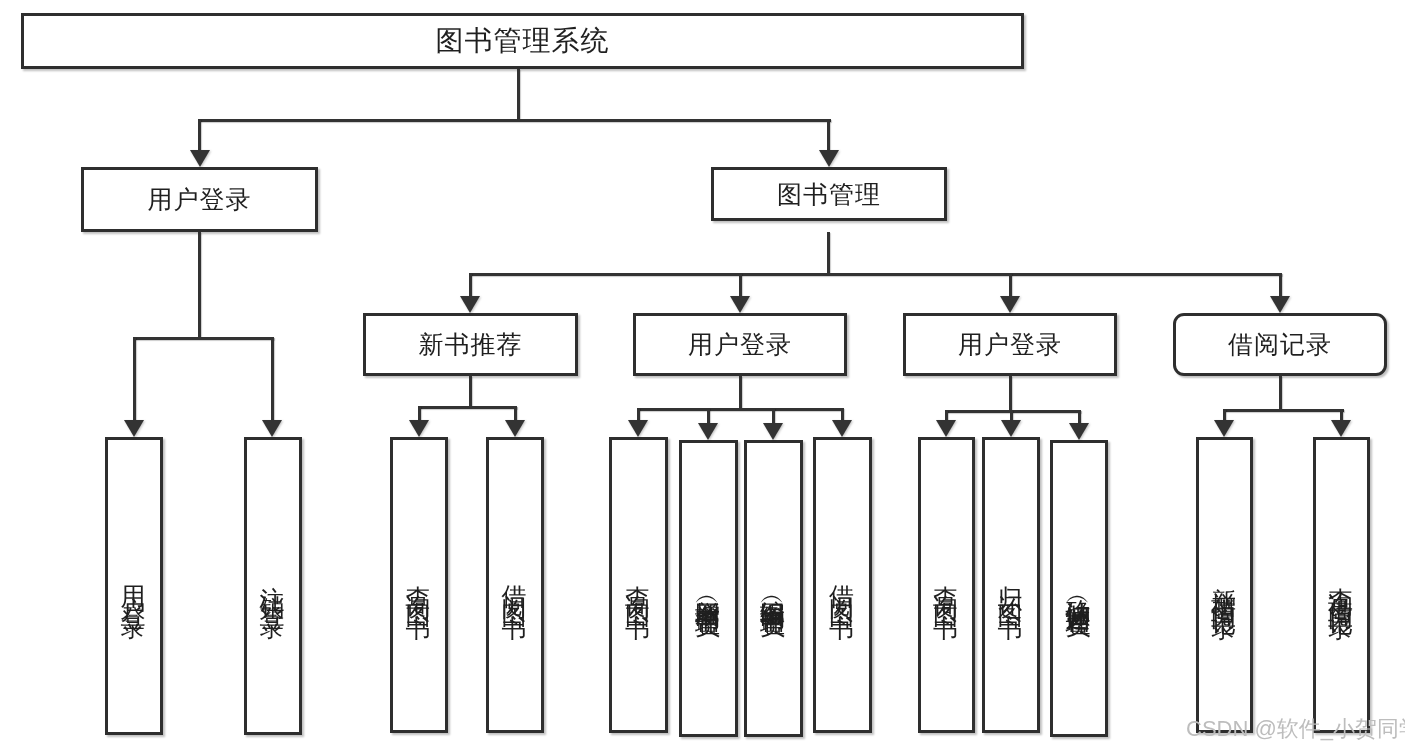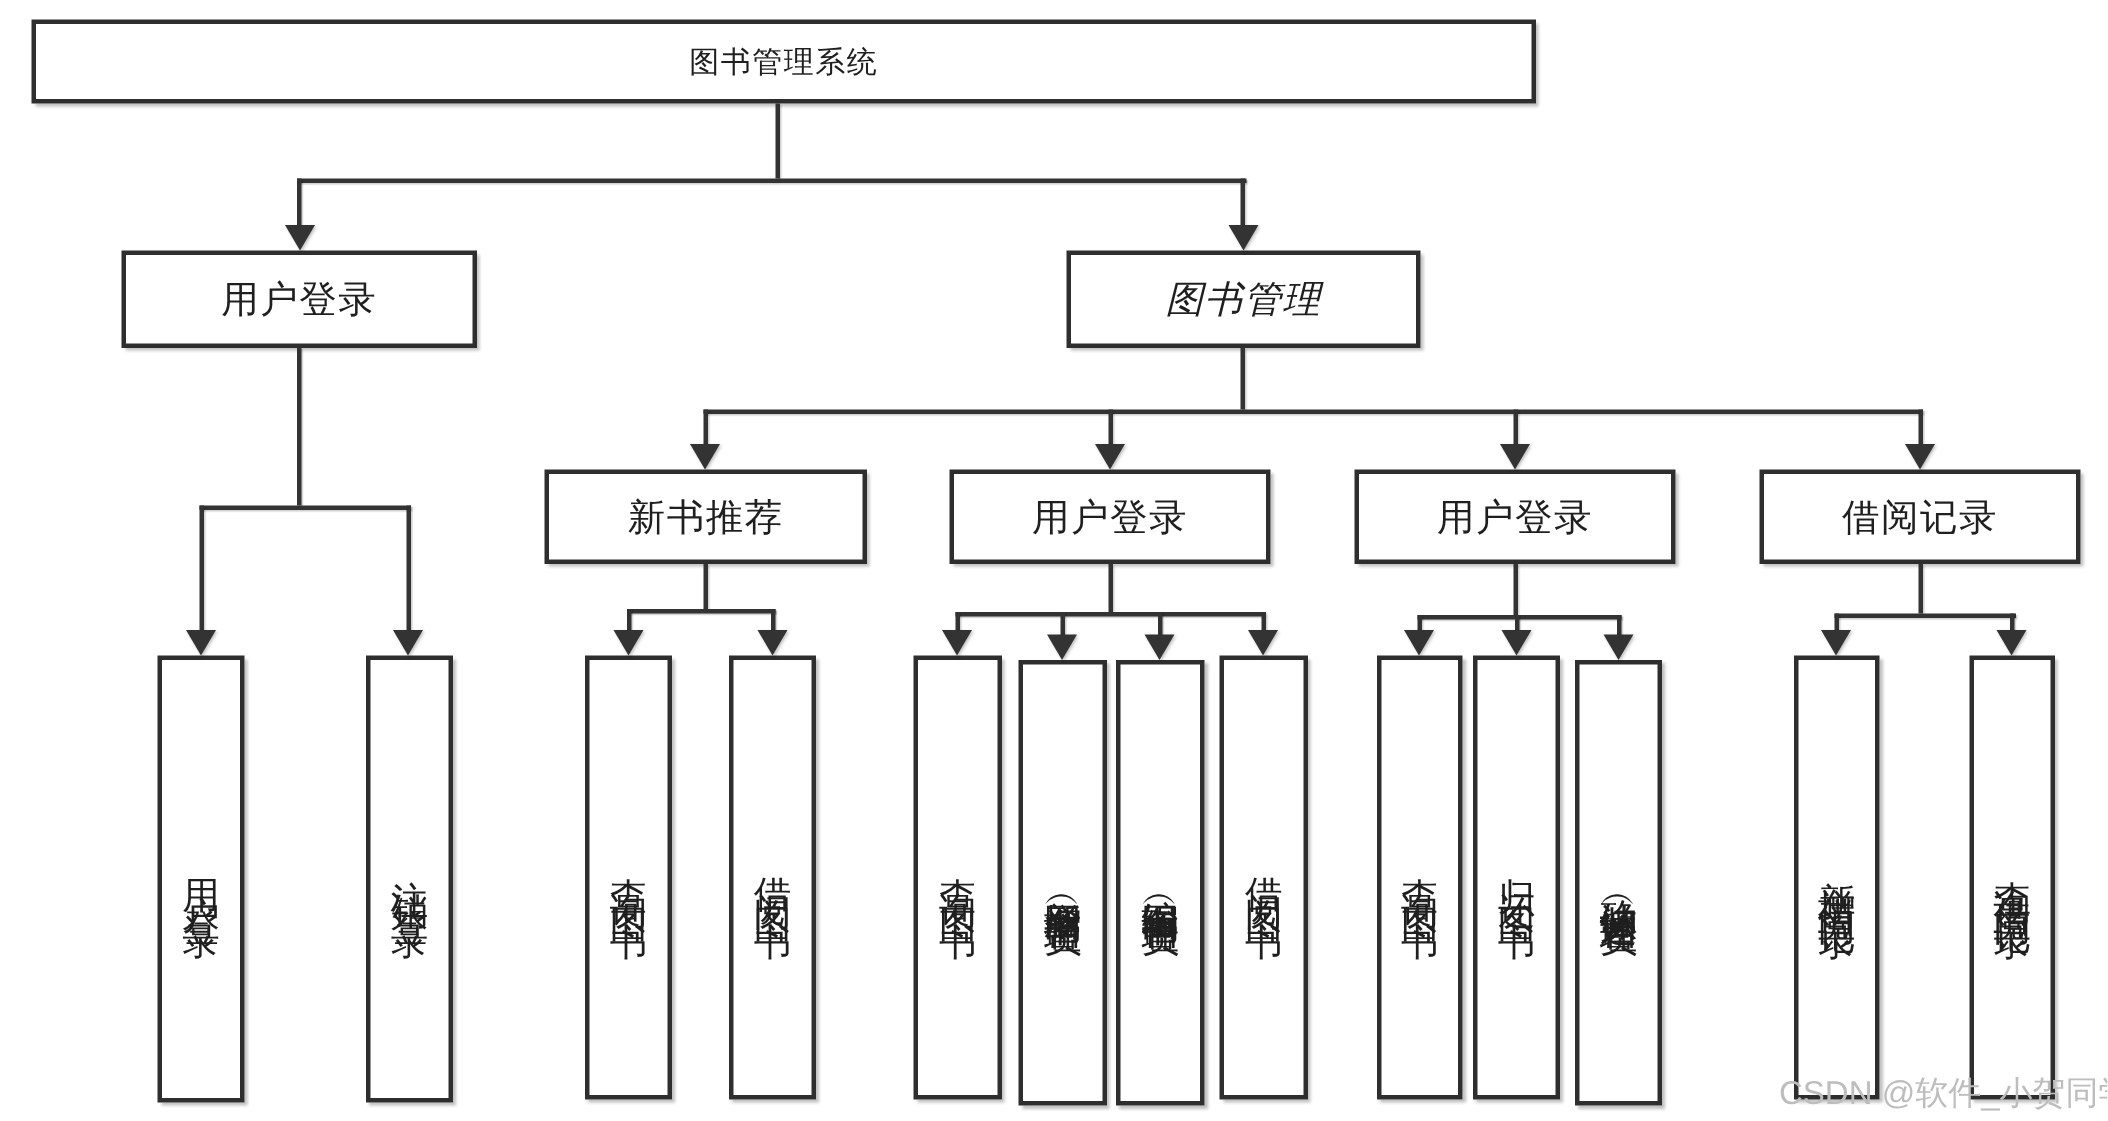--- a/index.html
+++ b/index.html
@@ -28,21 +28,21 @@
     border:3px solid var(--border);
     display:flex;
     align-items:center;
     justify-content:center;
     color:var(--text);
     font-size:25px;
     letter-spacing:1px;
     box-shadow:2px 2px 2px rgba(0,0,0,0.25);
     white-space:nowrap;
   }
-  .root-node{font-size:20px;}
+  .root-node{font-size:28px;}
   .vnode{
     writing-mode:vertical-rl;
     text-orientation:mixed;
     font-size:25px;
   }
   .sp-wide{letter-spacing:10px;}
   .sp-med{letter-spacing:6px;}
   .sp-tight{letter-spacing:2px;}
   .v-line,.h-line{
     position:absolute;
@@ -71,29 +71,29 @@
 </style>
 </head>
 <body>
 
 <div class="canvas">
 
   <div class="node root-node" style="left:21px;top:13px;width:1003px;height:56px;">图书管理系统</div>
 
   <div class="node" style="left:81px;top:167px;width:237px;height:65px;">用户登录</div>
 
-  <div class="node" style="left:711px;top:167px;width:236px;height:65px;font-style:italic;">图书管理</div>
+  <div class="node" style="left:711px;top:167px;width:236px;height:54px;">图书管理</div>
 
   <div class="node vnode sp-wide" style="left:105px;top:437px;width:58px;height:298px;">用户登录</div>
   <div class="node vnode sp-wide" style="left:244px;top:437px;width:58px;height:298px;">注销登录</div>
 
   <div class="node" style="left:363px;top:313px;width:215px;height:63px;">新书推荐</div>
   <div class="node" style="left:633px;top:313px;width:214px;height:63px;">用户登录</div>
   <div class="node" style="left:903px;top:313px;width:214px;height:63px;">用户登录</div>
-  <div class="node" style="left:1173px;top:313px;width:214px;height:63px;">借阅记录</div>
+  <div class="node" style="left:1173px;top:313px;width:214px;height:63px;border-radius:11px;">借阅记录</div>
 
   <div class="node vnode sp-wide" style="left:390px;top:437px;width:58px;height:296px;">查询图书</div>
   <div class="node vnode sp-wide" style="left:486px;top:437px;width:58px;height:296px;">借阅图书</div>
 
   <div class="node vnode sp-wide" style="left:609px;top:437px;width:59px;height:296px;">查询图书</div>
   <div class="node vnode sp-tight" style="left:679px;top:440px;width:59px;height:297px;">新增图书（管理员）</div>
   <div class="node vnode sp-tight" style="left:744px;top:440px;width:59px;height:297px;">编辑图书（管理员）</div>
   <div class="node vnode sp-wide" style="left:813px;top:437px;width:59px;height:296px;">借阅图书</div>
 
   <div class="node vnode sp-wide" style="left:918px;top:437px;width:57px;height:296px;">查询图书</div>

